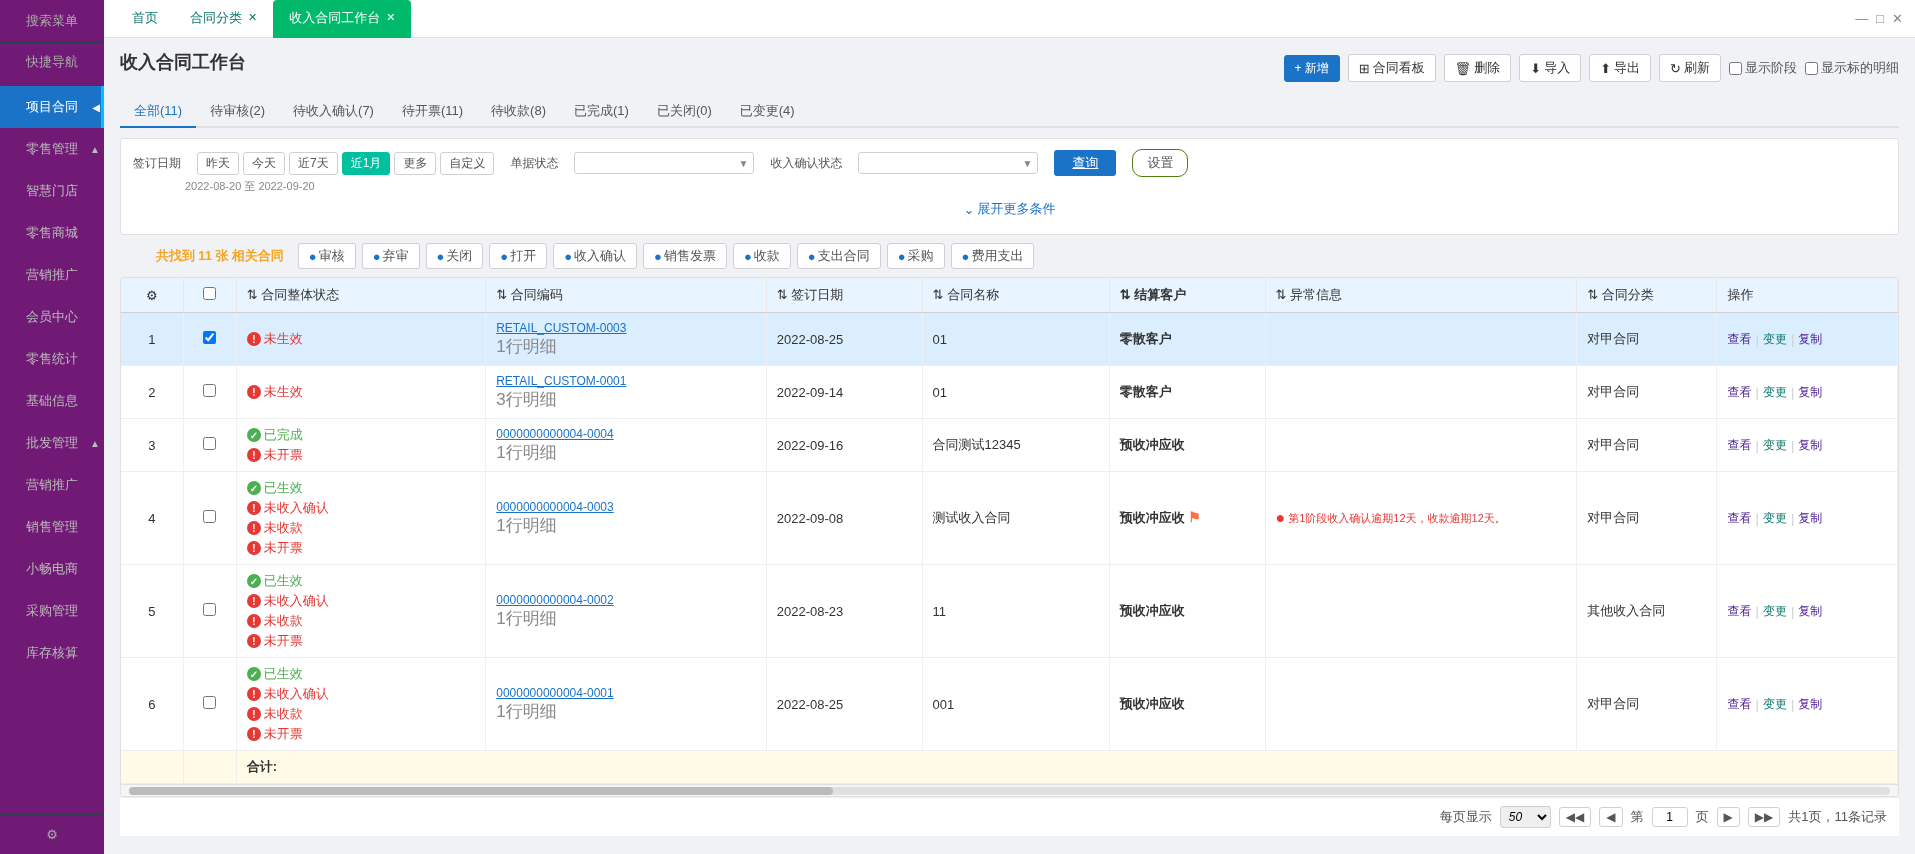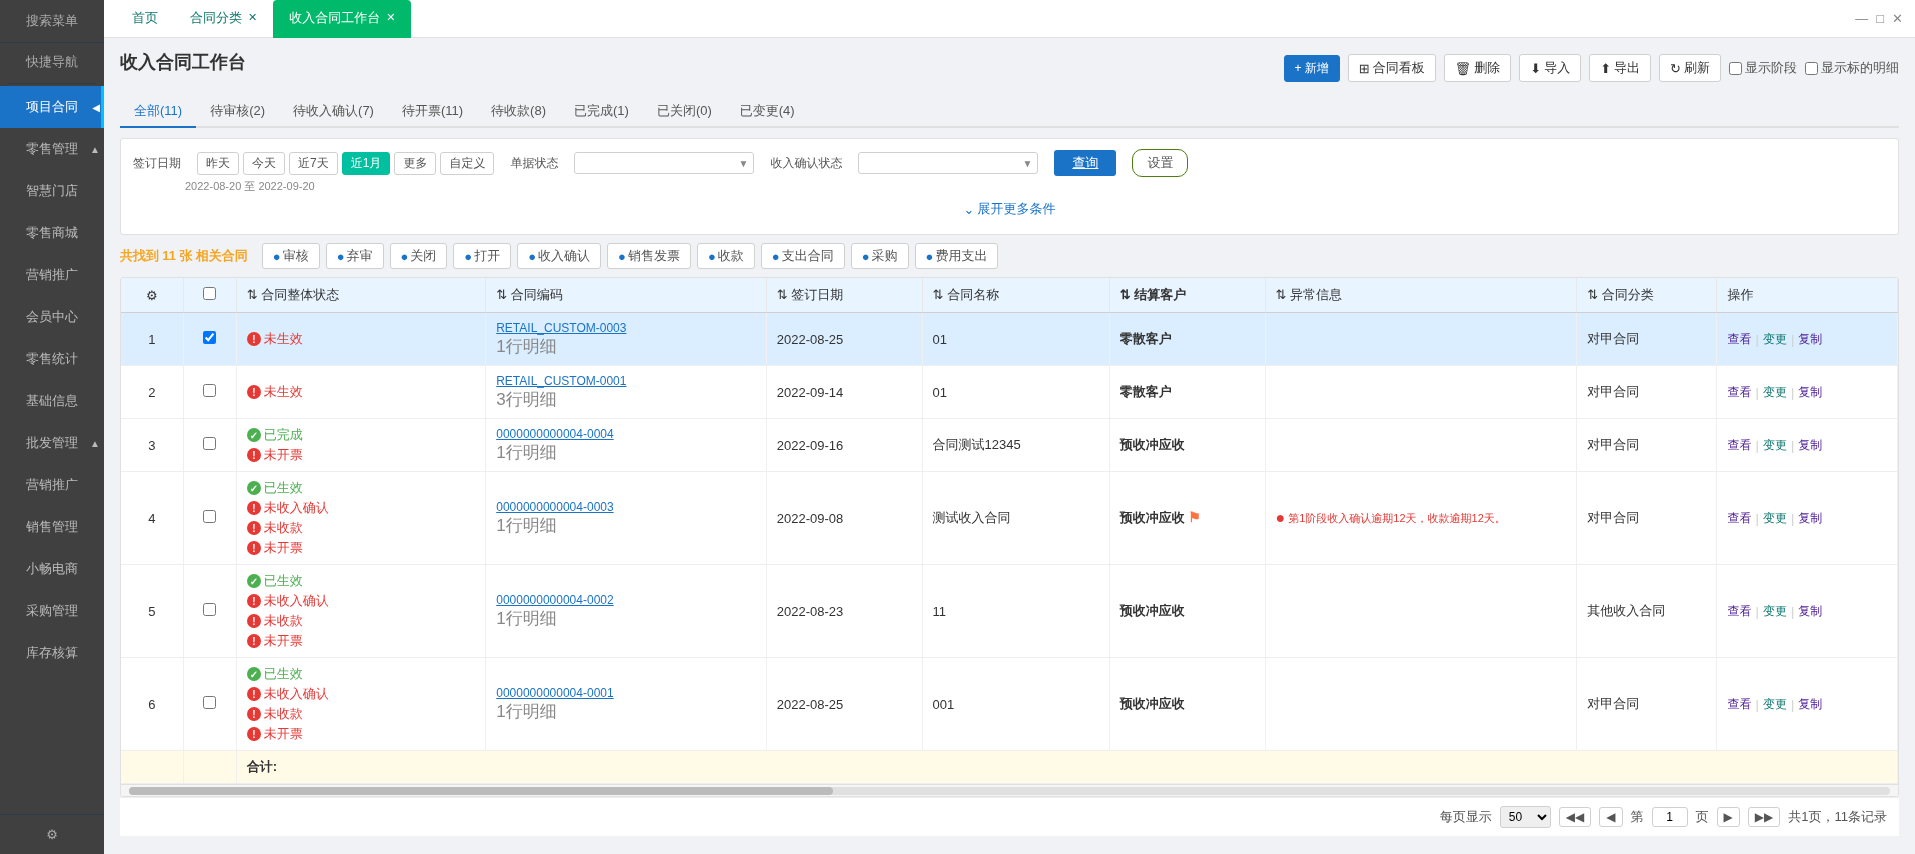--- a/index.html
+++ b/index.html
@@ -1,19 +1,19 @@
 <!DOCTYPE html>
 <html><head>
   <meta charset="utf-8">
   <style>
     * { box-sizing: border-box; margin: 0; padding: 0; font-family: 'Microsoft YaHei', Arial, sans-serif; font-size: 13px; }
     body { background: #f0f2f5; display: flex; height: 854px; overflow: hidden; }
     
     
-    .sidebar { width: 104px; background: #404040; color: #ccc; display: flex; flex-direction: column; height: 100%; }
+    .sidebar { width: 104px; background: #701a75; color: #ccc; display: flex; flex-direction: column; height: 100%; }
     .sidebar-search { padding: 12px 8px; color: #aaa; font-size: 13px; text-align: center; border-bottom: 1px solid #2d3a4a; cursor: pointer; }
     .sidebar-nav { padding: 10px 8px; color: #aaa; font-size: 13px; text-align: center; cursor: pointer; }
     .sidebar-item { padding: 12px 8px; text-align: center; color: #bbb; cursor: pointer; font-size: 13px; position: relative; }
     .sidebar-item.active { background: #1a73c7; color: #fff; }
     .sidebar-item.active::after { content: ''; position: absolute; right: 0; top: 0; bottom: 0; width: 3px; background: #00c0ff; }
     .sidebar-item-arrow { position: absolute; right: 4px; top: 50%; transform: translateY(-50%); font-size: 10px; }
     .sidebar-bottom { margin-top: auto; padding: 12px 8px; text-align: center; color: #aaa; cursor: pointer; border-top: 1px solid #2d3a4a; }
     .sidebar-divider { height: 1px; background: #2d3a4a; margin: 2px 8px; }
     
     
@@ -49,21 +49,21 @@
     .date-btn.active { background: #00c0a0; color: #fff; border-color: #00c0a0; }
     .filter-select { padding: 3px 24px 3px 8px; border: 1px solid #d0d0d0; border-radius: 3px; background: #fff; color: #555; font-size: 12px; min-width: 180px; appearance: none; cursor: pointer; }
     .select-wrapper { position: relative; display: inline-block; }
     .select-arrow { position: absolute; right: 6px; top: 50%; transform: translateY(-50%); color: #888; font-size: 10px; pointer-events: none; }
     .query-btn { padding: 4px 18px; background: #1a73c7; color: #fff; border: none; border-radius: 3px; cursor: pointer; font-size: 13px; text-decoration: underline; }
     .reset-btn { padding: 4px 14px; background: #fff; color: #555; border: 1px solid #4d7c0f; border-radius: 10px; cursor: pointer; font-size: 13px; }
     .expand-btn { display: flex; align-items: center; gap: 3px; color: #1a73c7; cursor: pointer; font-size: 12px; }
     
     
     .action-bar { display: flex; align-items: center; gap: 6px; margin-bottom: 8px; flex-wrap: wrap; }
-    .info-text { color: #555; font-size: 12px; margin-right: 8px; }
+    .info-text { color: #555; font-size: 12px; margin-right: 8px; margin-left: 36px; }
     .info-text span { color: #f5a623; font-weight: bold; }
     .action-btn { padding: 3px 10px; border: 1px solid #d0d0d0; background: #fff; border-radius: 3px; cursor: pointer; color: #555; font-size: 12px; display: flex; align-items: center; gap: 2px; }
     
     
     .table-wrap { background: #fff; border: 1px solid #e0e0e0; border-radius: 3px; overflow: auto; }
     table { width: 100%; border-collapse: collapse; font-size: 12px; }
     thead tr { background: #e8f4ff; }
     th { padding: 8px 10px; text-align: left; color: #333; font-weight: 500; border-bottom: 1px solid #d0d0d0; border-right: 1px solid #e8e8e8; white-space: nowrap; }
     td { padding: 7px 10px; border-bottom: 1px solid #eee; border-right: 1px solid #f0f0f0; color: #333; vertical-align: middle; }
     tr.selected td { background: #daeeff; }
@@ -78,21 +78,21 @@
     .action-link { color: #4c1d95; cursor: pointer; font-size: 12px; }
     .action-link.disabled { color: #0f766e; }
     .action-link-sep { color: #d0d0d0; }
     .error-msg { color: #e53935; font-size: 11px; display: flex; align-items: center; gap: 3px; }
     .error-dot { color: #e53935; font-size: 16px; }
     .warning-icon { color: #ff7043; font-size: 14px; }
     .total-row td { background: #fffbe6; font-weight: bold; }
     
     
     .pagination { display: flex; align-items: center; justify-content: flex-end; padding: 8px 12px; gap: 8px; background: #fff; border-top: 1px solid #eee; font-size: 12px; color: #555; }
-    .page-select { padding: 2px 4px; border: 1px solid #d0d0d0; border-radius: 3px; font-size: 12px; }
+    .page-select { padding: 2px 4px; border: 1px solid #d0d0d0; border-radius: 3px; font-size: 12px; font-style: italic; }
     .page-input { width: 36px; padding: 2px 4px; border: 1px solid #d0d0d0; border-radius: 3px; text-align: center; font-size: 12px; }
     .page-btn { padding: 2px 6px; border: 1px solid #d0d0d0; background: #fff; border-radius: 3px; cursor: pointer; color: #555; font-size: 12px; }
     .page-btn:disabled { color: #ccc; cursor: default; }
     
     .col-num { width: 40px; text-align: center; }
     .col-check { width: 30px; text-align: center; }
     .col-status { width: 160px; }
     .col-code { width: 180px; }
     .col-date { width: 100px; }
     .col-name { width: 120px; }

